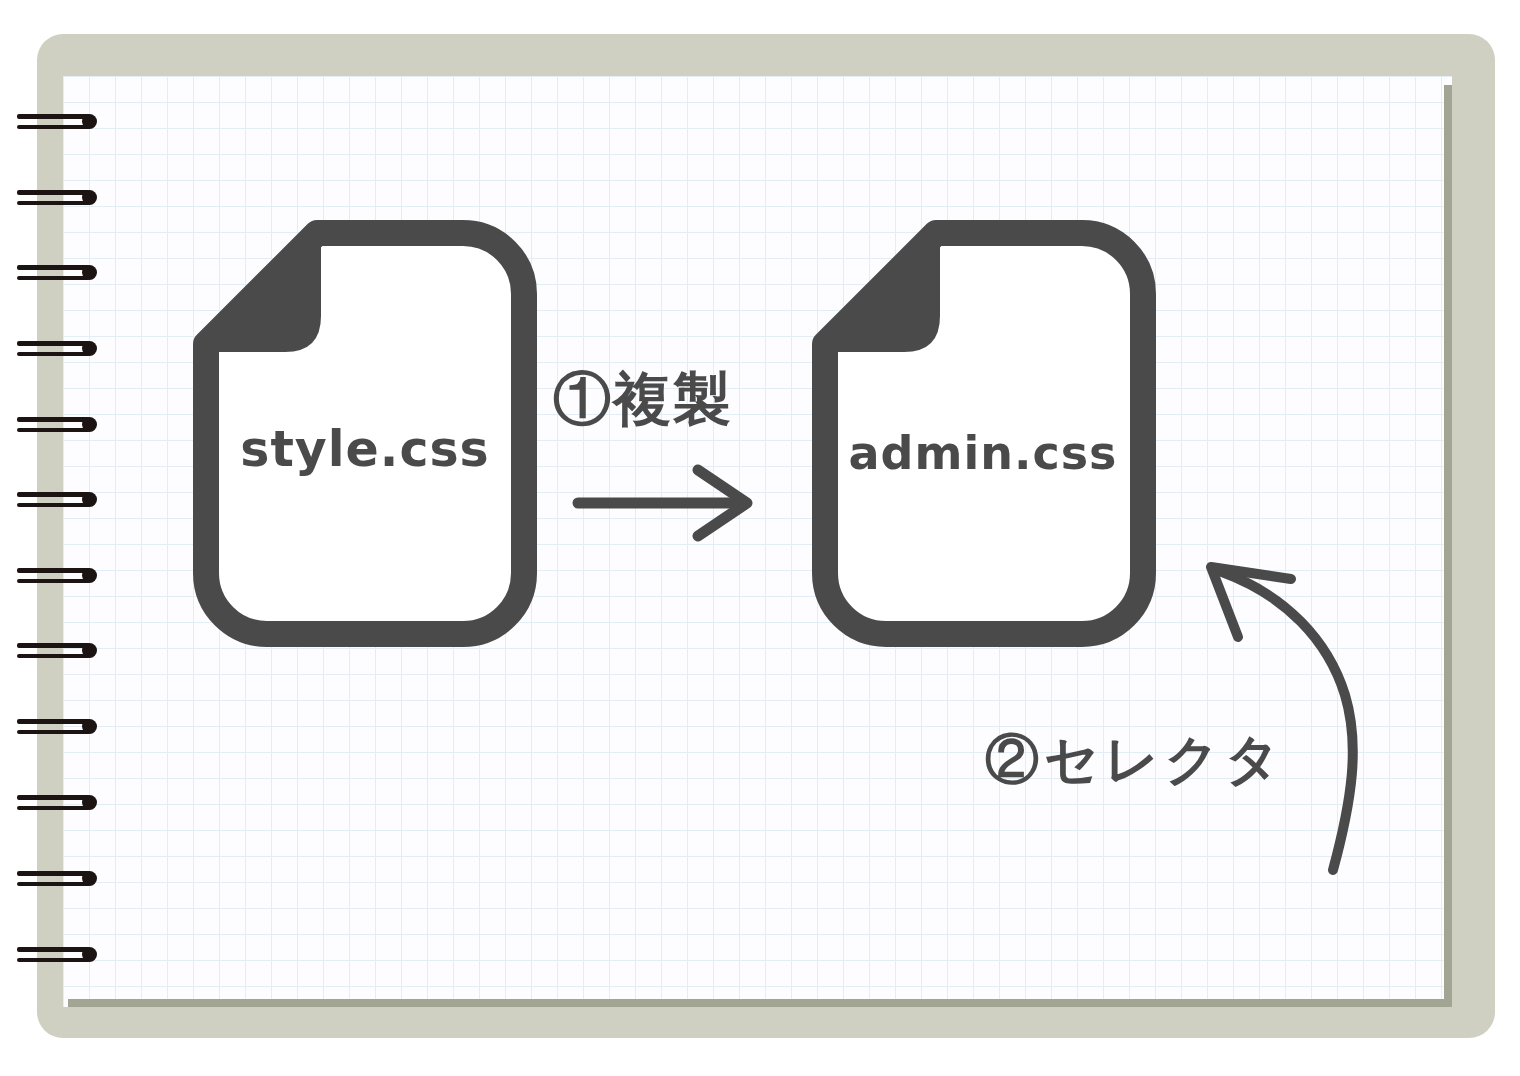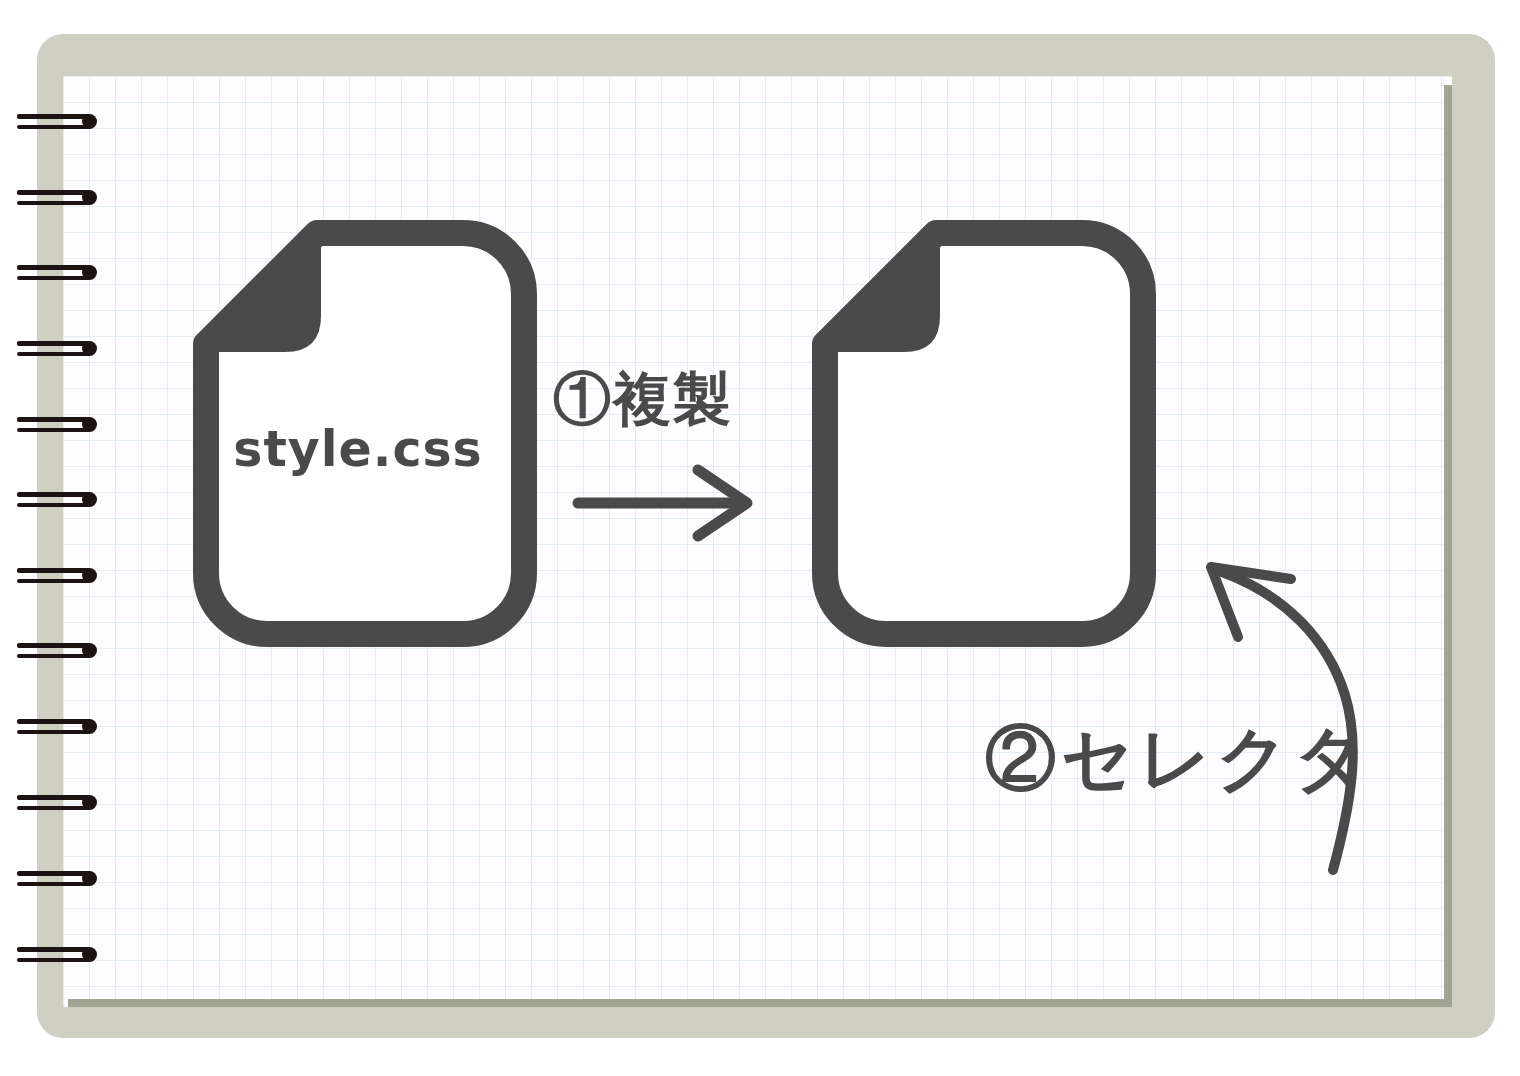--- a/index.html
+++ b/index.html
@@ -36,36 +36,36 @@
   .ring .bar2{top:10.5px;}
   .ring .dot{position:absolute;left:65px;top:0;width:15px;height:15px;border-radius:50%;background:var(--ring,#1c1313);}
   
   .file-icon{position:absolute;overflow:visible;}
   .file-icon .outline{fill:#ffffff;stroke:var(--ink,#4a4a4a);stroke-width:26;stroke-linejoin:round;}
   .file-icon .flap{fill:var(--ink,#4a4a4a);}
   .file-label{
     position:absolute;text-align:center;color:var(--ink,#4a4a4a);
     font-weight:bold;letter-spacing:1px;white-space:nowrap;
   }
-  .file-label.src{left:186px;top:421px;width:344px;font-size:49px;}
+  .file-label.src{left:193px;top:421px;width:344px;font-size:49px;}
   .file-label.dst{left:810px;top:426px;width:346px;font-size:46px;}
   
   .arrow{position:absolute;overflow:visible;}
   .arrow path{fill:none;stroke:var(--ink,#4a4a4a);stroke-linecap:round;stroke-linejoin:round;}
   .arrow.straight path{stroke-width:11;}
   .arrow.curved path{stroke-width:10;}
   
   .jp-label{
     position:absolute;color:var(--ink,#4a4a4a);text-align:left;
     font-weight:600;white-space:nowrap;
     font-family:Liberation Mono, monospace;
     margin-top:20px;
   }
   .step1{left:553px;top:341px;width:220px;font-size:58px;letter-spacing:2px;}
-  .step2{left:985px;top:710px;width:340px;font-size:71px;letter-spacing:5px;line-height:68px;}
+  .step2{left:985px;top:710px;width:340px;font-size:54px;letter-spacing:5px;line-height:68px;}
 </style>
 </head>
 <body>
 
 <div class="stage">
 
   <div class="cover"></div>
   <div class="paper"></div>
   <div class="shadow-right"></div>
   <div class="shadow-bottom"></div>
@@ -134,20 +134,21 @@
   <svg class="file-icon" style="left:193px;top:220px" width="344" height="427" viewBox="0 0 344 427">
     <path class="outline" d="M 124 13 H 270 A 61 61 0 0 1 331 74 V 353 A 61 61 0 0 1 270 414 H 74 A 61 61 0 0 1 13 353 V 124 Z"></path>
     <path class="flap" d="M 118 2 L 2 118 V 132 H 92 Q 128 132 128 96 V 2 Z"></path>
   </svg>
   <div class="file-label src">style.css</div>
 
   <svg class="file-icon" style="left:812px;top:220px" width="344" height="427" viewBox="0 0 344 427">
     <path class="outline" d="M 124 13 H 270 A 61 61 0 0 1 331 74 V 353 A 61 61 0 0 1 270 414 H 74 A 61 61 0 0 1 13 353 V 124 Z"></path>
     <path class="flap" d="M 118 2 L 2 118 V 132 H 92 Q 128 132 128 96 V 2 Z"></path>
   </svg>
+  <div class="file-label dst">admin.css</div>
 
   <div class="jp-label step1">①複製</div>
   <svg class="arrow straight" style="left:565px;top:455px" width="200" height="100" viewBox="0 0 200 100">
     <path d="M 13 48 H 177"></path>
     <path d="M 133 15 L 182 48 L 133 81"></path>
   </svg>
 
   <svg class="arrow curved" style="left:1185px;top:545px" width="200" height="350" viewBox="0 0 200 350">
     <path d="M 148 325 C 167 255 175 200 160 150 C 143 95 100 50 37 27"></path>
     <path d="M 53 92 L 26 22 L 106 34"></path>

